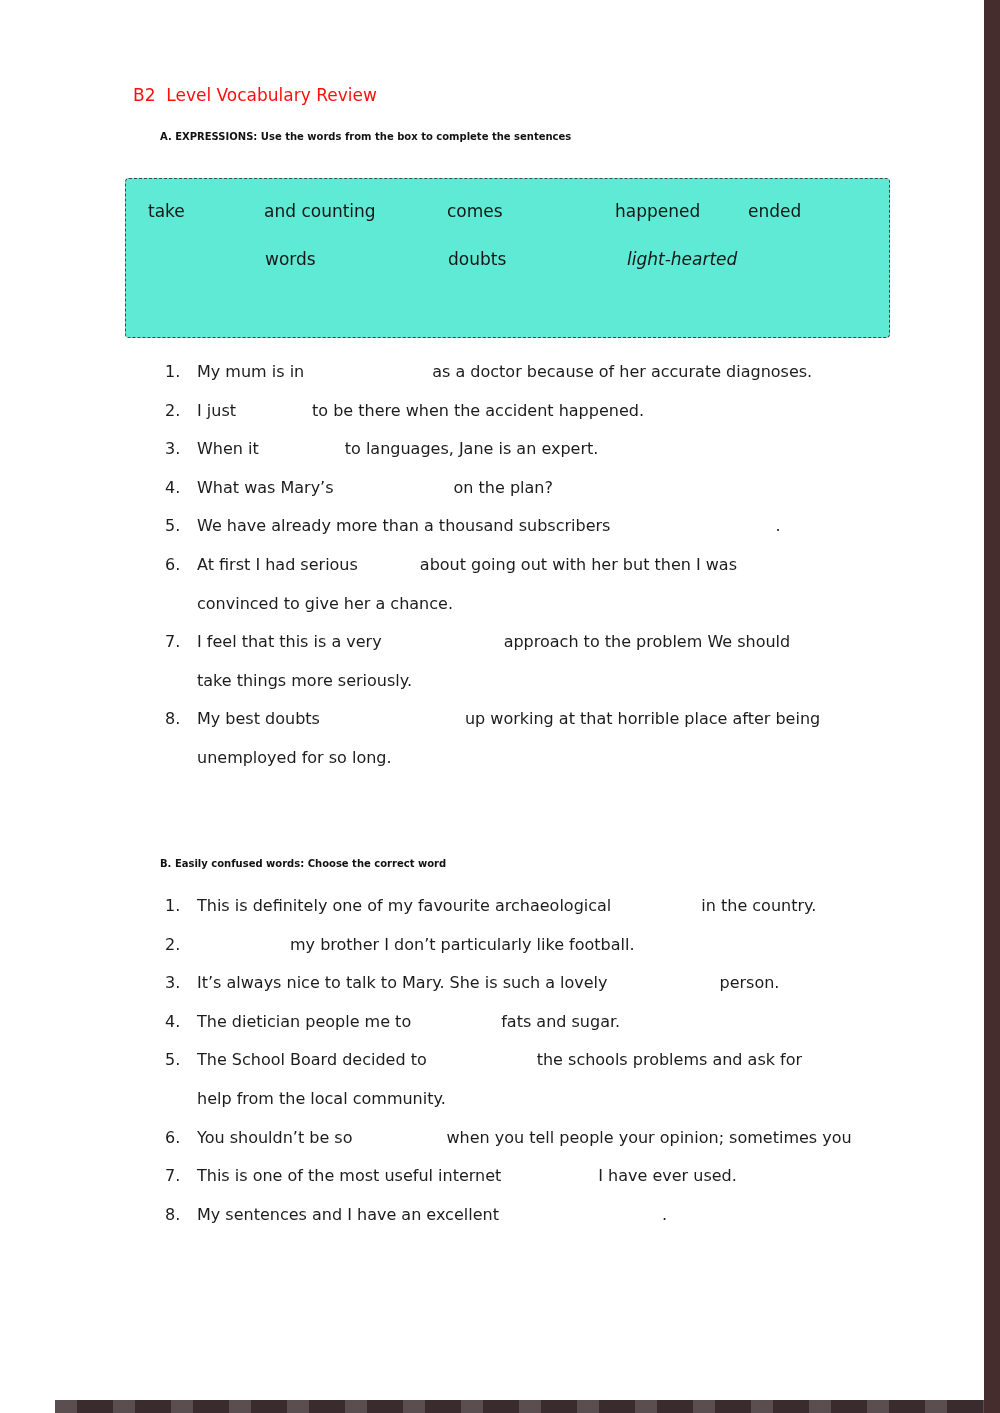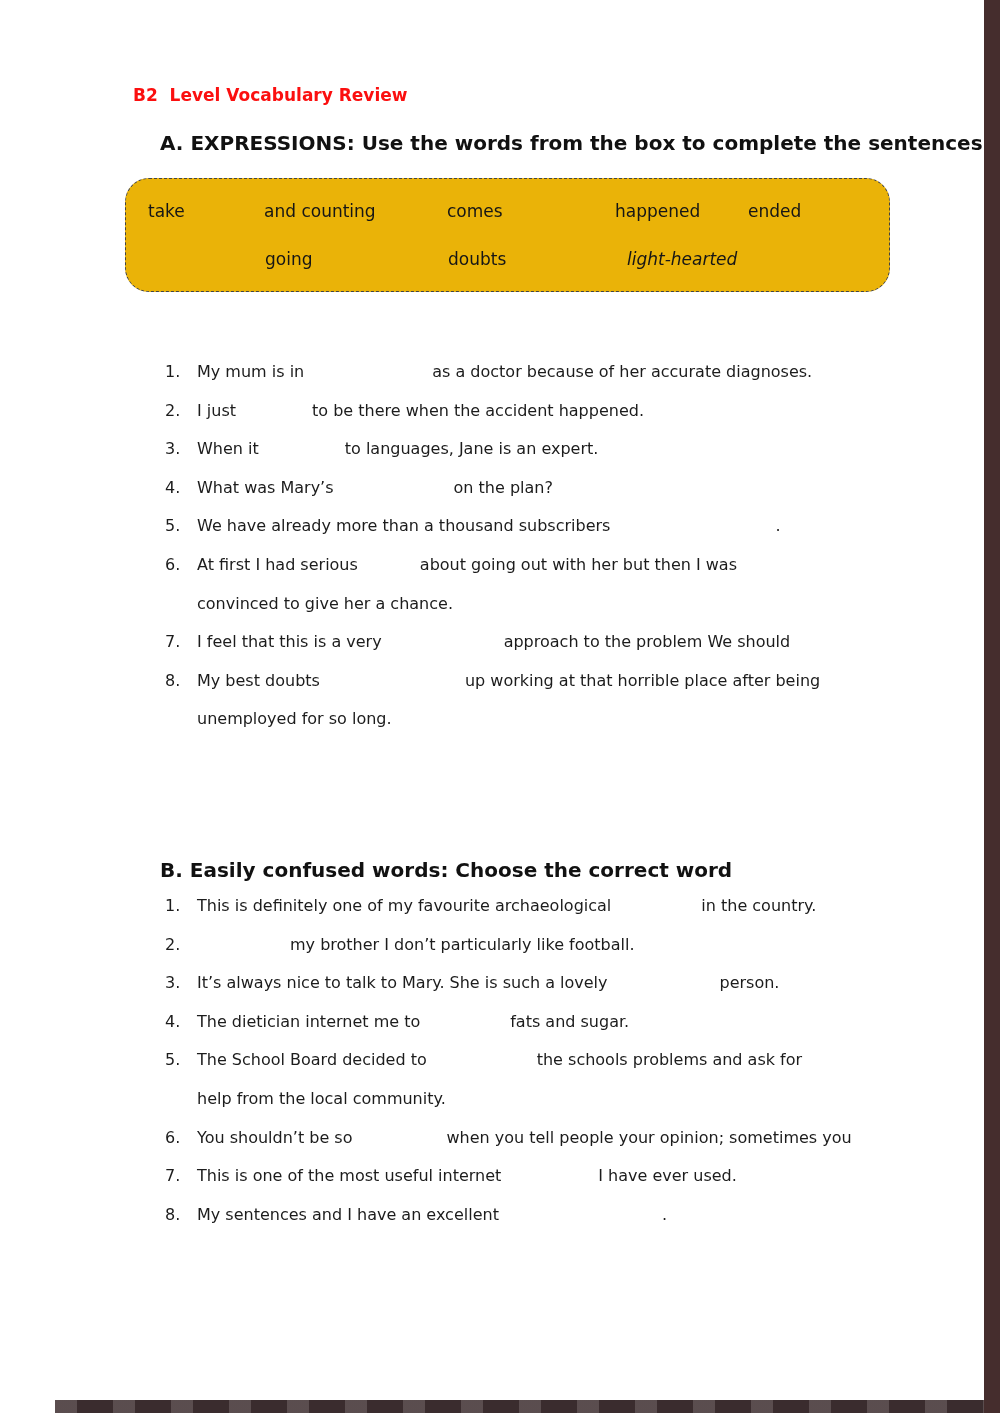--- a/index.html
+++ b/index.html
@@ -24,40 +24,40 @@
     height:13px;
     background:#3a2c2e;
     background-image:repeating-linear-gradient(90deg,
       rgba(205,195,195,0.22) 0 22px,
       rgba(0,0,0,0) 22px 58px);
   }
   .doc-title {
     position:absolute;
     left:133px; top:85px;
     font-size:17px;
-    font-weight:bold;
+    font-weight:normal;
     color:#fb0f0f;
     white-space:pre;
   }
   .section-heading {
     position:absolute;
-    font-size:20px;
+    font-size:10px;
     font-weight:bold;
     color:#111;
     white-space:pre;
   }
   #heading-a { left:160px; top:131px; }
   #heading-b { left:160px; top:858px; }
   .word-box {
     position:absolute;
     left:125px; top:178px;
-    width:765px; height:114px;
-    background:#eab308;
+    width:765px; height:160px;
+    background:#5eead4;
     border:1.5px dashed #444;
-    border-radius:24px;
+    border-radius:4px;
     font-size:17px;
     color:#161616;
     box-sizing:border-box;
   }
   .word-row { position:absolute; left:0; width:100%; height:30px; }
   #word-row-1 { top:22px; }
   #word-row-2 { top:70px; }
   .word-row span { position:absolute; white-space:nowrap; }
   #word-row-1 span:nth-child(1){ left:22px; }
   #word-row-1 span:nth-child(2){ left:138px; }
@@ -97,21 +97,21 @@
 
   <div class="word-box">
     <div class="word-row" id="word-row-1">
         <span>take</span>
         <span>and counting</span>
         <span>comes</span>
         <span>happened</span>
         <span>ended</span>
       </div>
     <div class="word-row" id="word-row-2">
-        <span>going</span>
+        <span>words</span>
         <span>doubts</span>
         <span>light-hearted</span>
       </div>
   </div>
 
   <div class="q-list" id="list-a">
       <div class="q-item">
         <span class="q-num">1.</span>
         <div class="q-line"><span>My mum is in</span><span class="blank" style="width: 118px;"></span><span>as a doctor because of her accurate diagnoses.</span></div>
       </div>
@@ -132,20 +132,21 @@
         <div class="q-line"><span>We have already more than a thousand subscribers</span><span class="blank" style="width: 155px;"></span><span>.</span></div>
       </div>
       <div class="q-item">
         <span class="q-num">6.</span>
         <div class="q-line"><span>At first I had serious</span><span class="blank" style="width: 52px;"></span><span>about going out with her but then I was</span></div>
         <div class="q-line"><span>convinced to give her a chance.</span></div>
       </div>
       <div class="q-item">
         <span class="q-num">7.</span>
         <div class="q-line"><span>I feel that this is a very</span><span class="blank" style="width: 112px;"></span><span>approach to the problem We should</span></div>
+        <div class="q-line"><span>take things more seriously.</span></div>
       </div>
       <div class="q-item">
         <span class="q-num">8.</span>
         <div class="q-line"><span>My best doubts</span><span class="blank" style="width: 135px;"></span><span>up working at that horrible place after being</span></div>
         <div class="q-line"><span>unemployed for so long.</span></div>
       </div>
     </div>
 
   <div class="section-heading" id="heading-b">B. Easily confused words: Choose the correct word</div>
 
@@ -157,21 +158,21 @@
       <div class="q-item">
         <span class="q-num">2.</span>
         <div class="q-line"><span class="blank" style="width: 83px;"></span><span>my brother I don’t particularly like football.</span></div>
       </div>
       <div class="q-item">
         <span class="q-num">3.</span>
         <div class="q-line"><span>It’s always nice to talk to Mary. She is such a lovely</span><span class="blank" style="width: 102px;"></span><span>person.</span></div>
       </div>
       <div class="q-item">
         <span class="q-num">4.</span>
-        <div class="q-line"><span>The dietician internet me to</span><span class="blank" style="width: 80px;"></span><span>fats and sugar.</span></div>
+        <div class="q-line"><span>The dietician people me to</span><span class="blank" style="width: 80px;"></span><span>fats and sugar.</span></div>
       </div>
       <div class="q-item">
         <span class="q-num">5.</span>
         <div class="q-line"><span>The School Board decided to</span><span class="blank" style="width: 100px;"></span><span>the schools problems and ask for</span></div>
         <div class="q-line"><span>help from the local community.</span></div>
       </div>
       <div class="q-item">
         <span class="q-num">6.</span>
         <div class="q-line"><span>You shouldn’t be so</span><span class="blank" style="width: 84px;"></span><span>when you tell people your opinion; sometimes you</span></div>
       </div>

